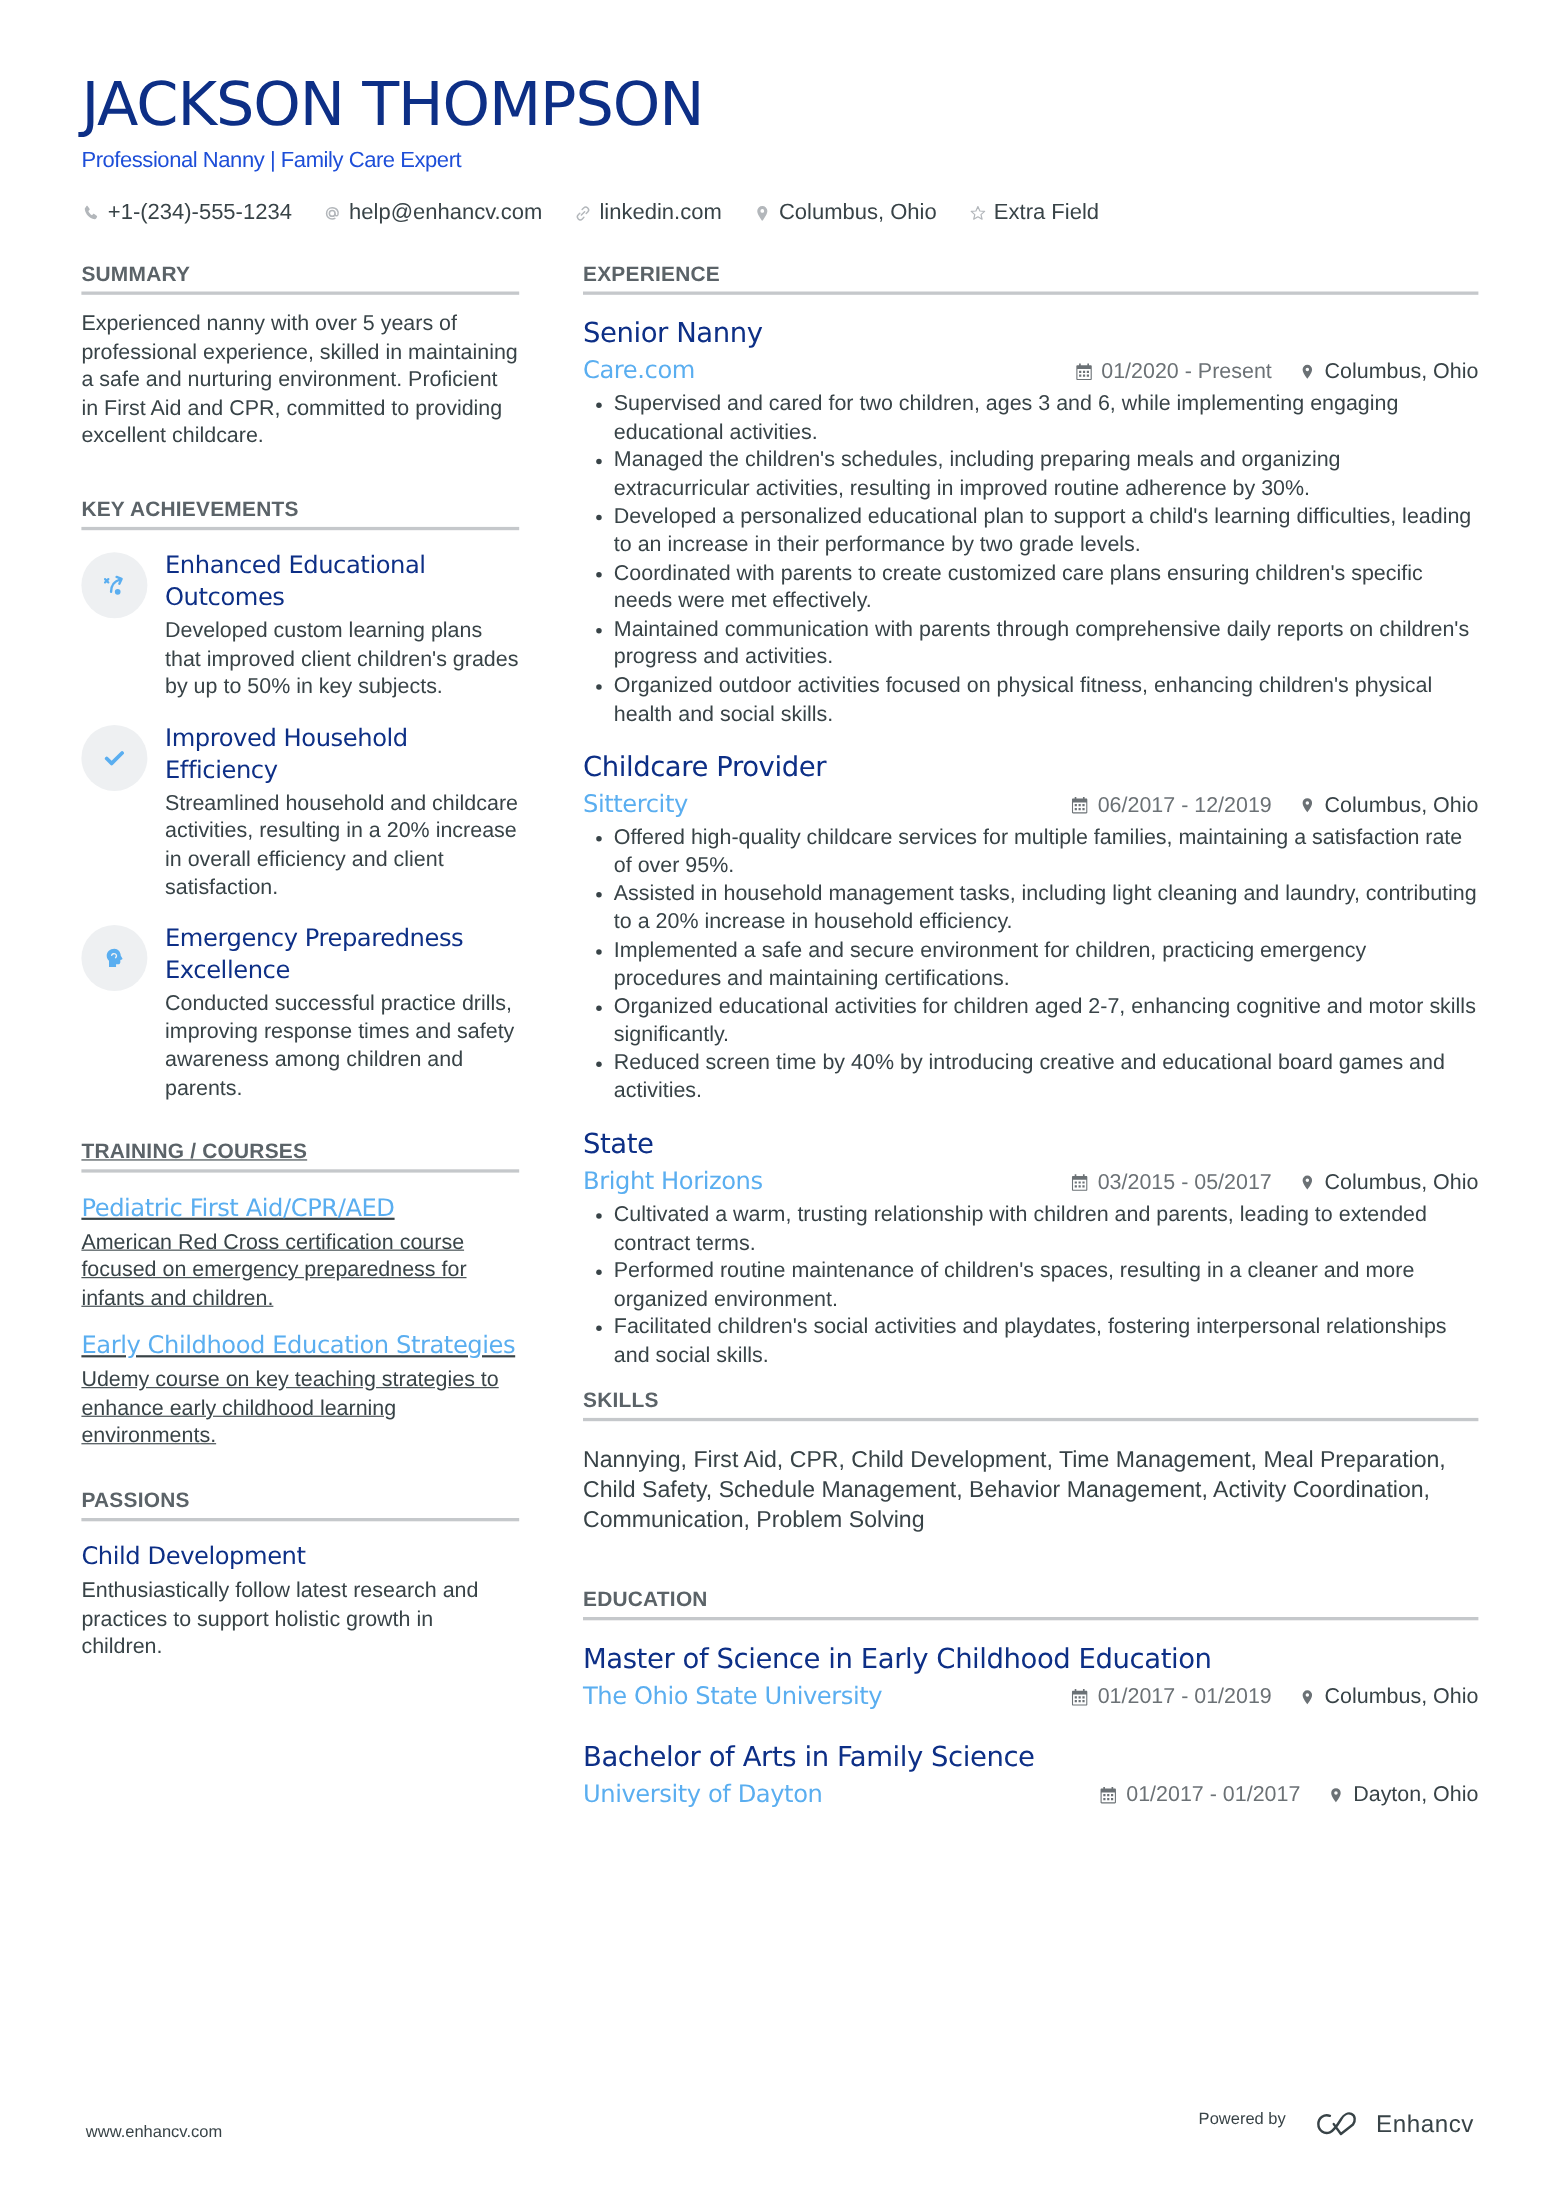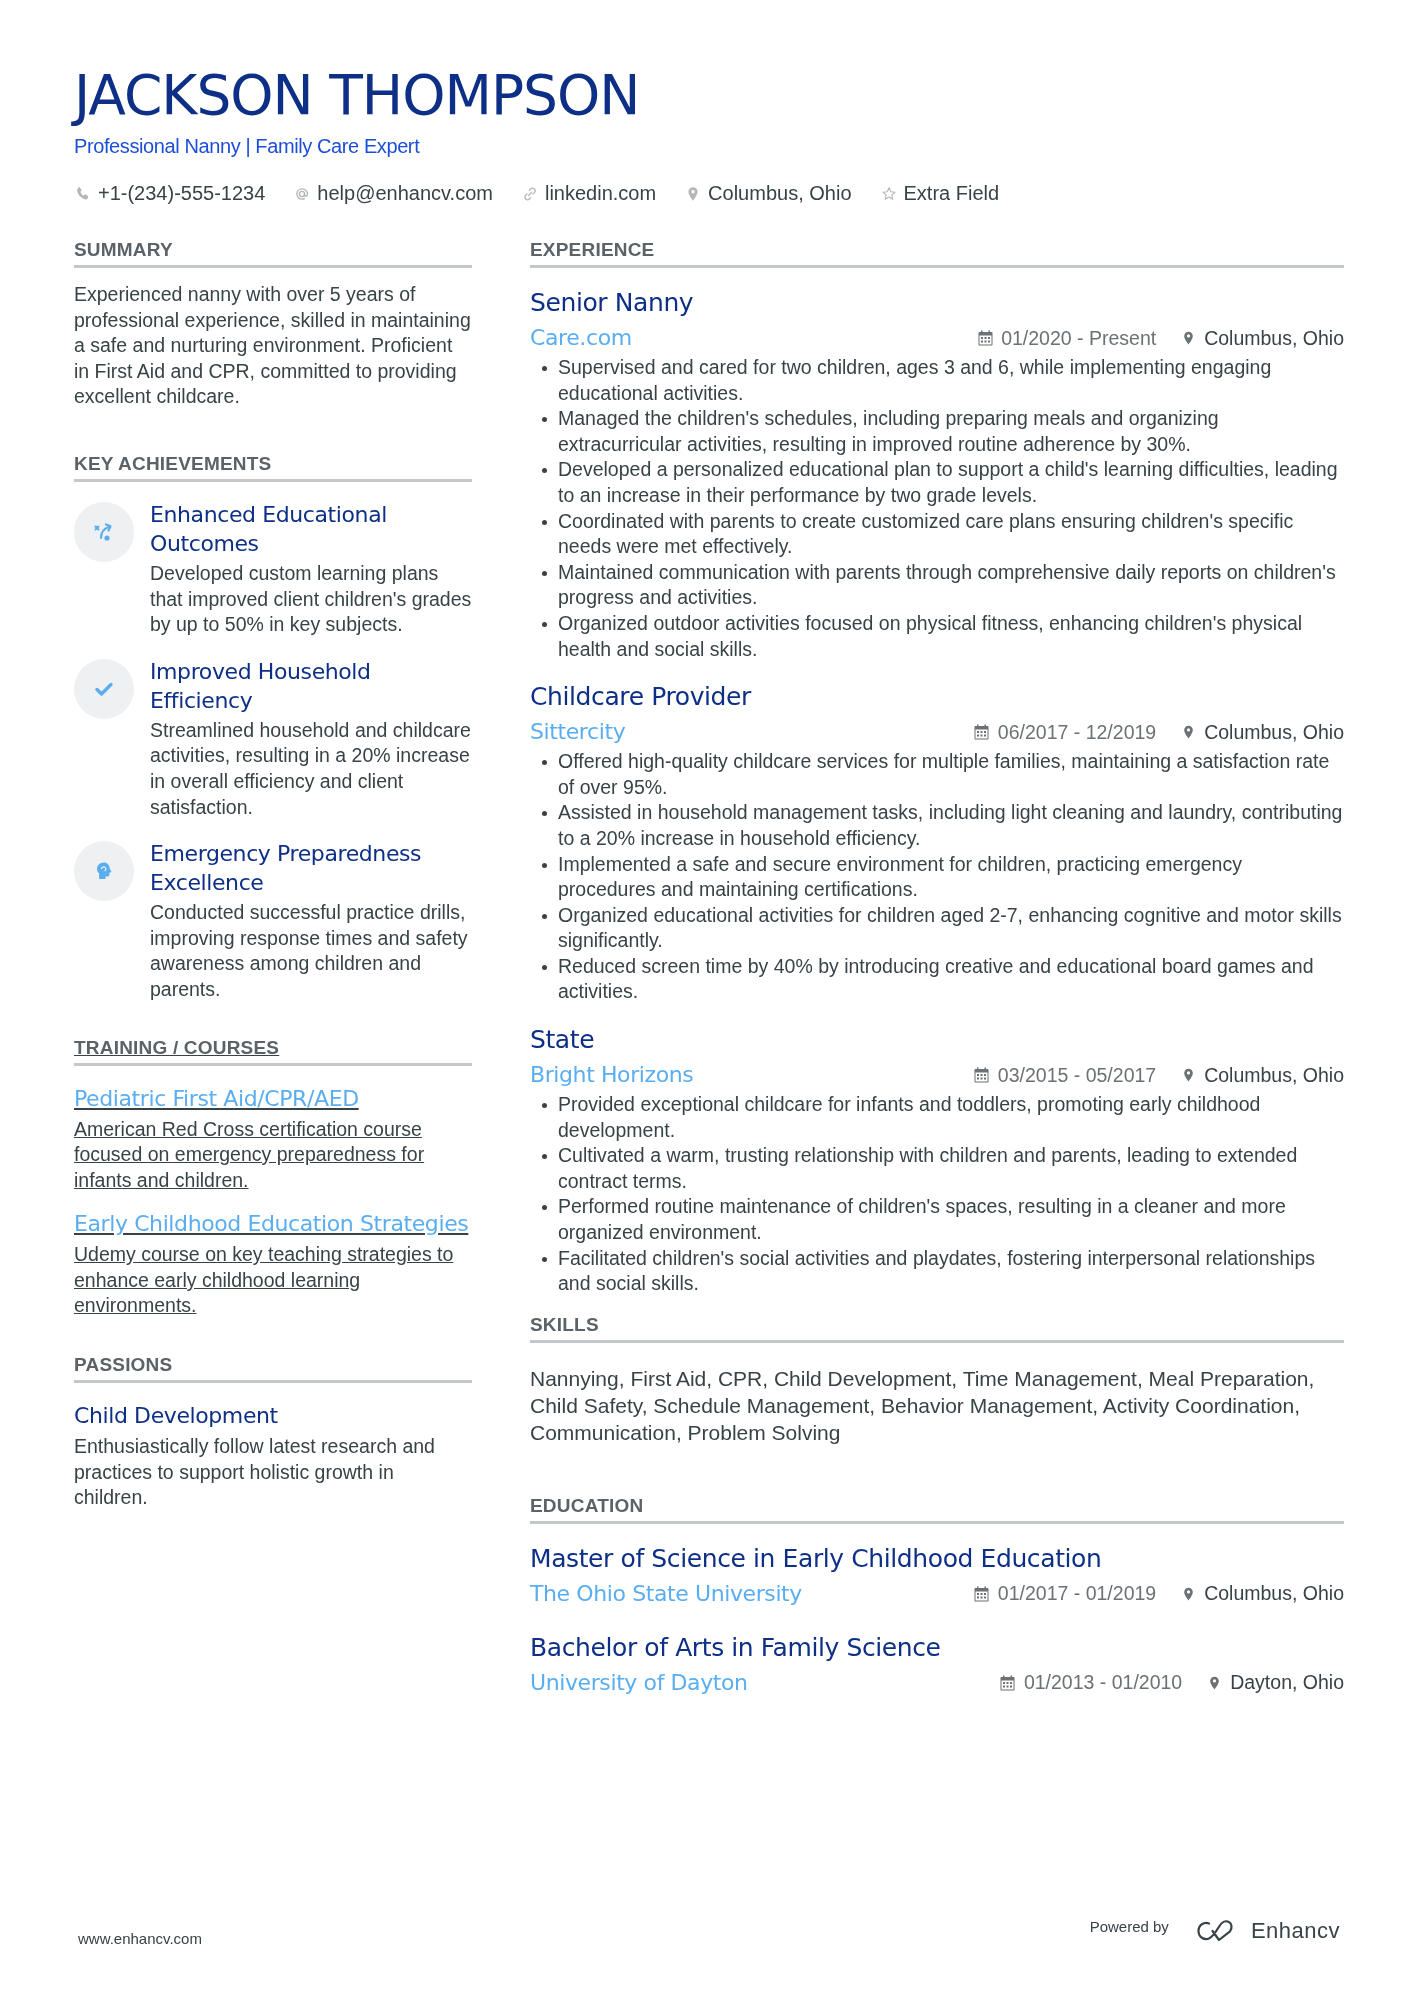--- a/index.html
+++ b/index.html
@@ -301,21 +301,20 @@
               <span class="ic">
                   <svg viewBox="0 0 16 16">
                     <path fill="#6b7175" d="M8 1.2a4.6 4.6 0 00-4.6 4.6C3.4 9.2 8 14.8 8 14.8s4.6-5.6 4.6-9A4.6 4.6 0 008 1.2zm0 6.3a1.7 1.7 0 110-3.4 1.7 1.7 0 010 3.4z"></path>
                   </svg>
                 </span>
               <span>Columbus, Ohio</span>
             </span>
           </span>
         </div>
         <ul class="bullets">
-          <li>Provided exceptional childcare for infants and toddlers, promoting early childhood development.</li>
           <li>Cultivated a warm, trusting relationship with children and parents, leading to extended contract terms.</li>
           <li>Performed routine maintenance of children's spaces, resulting in a cleaner and more organized environment.</li>
           <li>Facilitated children's social activities and playdates, fostering interpersonal relationships and social skills.</li>
         </ul>
       </div>
     </section>
 
     <section class="skills-section">
       <h2 class="section-title">SKILLS</h2>
       <p class="skills-text">Nannying, First Aid, CPR, Child Development, Time Management, Meal Preparation, Child Safety, Schedule Management, Behavior Management, Activity Coordination, Communication, Problem Solving</p>
@@ -353,21 +352,21 @@
         <div class="job-title">Bachelor of Arts in Family Science</div>
         <div class="job-meta">
           <span class="company">University of Dayton</span>
           <span class="meta-right">
             <span class="meta-item">
               <span class="ic">
                   <svg viewBox="0 0 15 16">
                     <path fill="#6b7175" d="M3 .5h1.5v1.5h6V.5H12V2h1.5c.6 0 1 .4 1 1v11.5c0 .6-.4 1-1 1h-12c-.6 0-1-.4-1-1V3c0-.6.4-1 1-1H3zM1.5 5.5v9h12v-9zM3 7h2v2H3zm3.5 0h2v2h-2zM10 7h2v2h-2zM3 10.5h2v2H3zm3.5 0h2v2h-2zm3.5 0h2v2h-2z"></path>
                   </svg>
                 </span>
-              <span class="date-text">01/2013 - 01/2010</span>
+              <span class="date-text">01/2017 - 01/2017</span>
             </span>
             <span class="meta-item">
               <span class="ic">
                   <svg viewBox="0 0 16 16">
                     <path fill="#6b7175" d="M8 1.2a4.6 4.6 0 00-4.6 4.6C3.4 9.2 8 14.8 8 14.8s4.6-5.6 4.6-9A4.6 4.6 0 008 1.2zm0 6.3a1.7 1.7 0 110-3.4 1.7 1.7 0 010 3.4z"></path>
                   </svg>
                 </span>
               <span>Dayton, Ohio</span>
             </span>
           </span>

